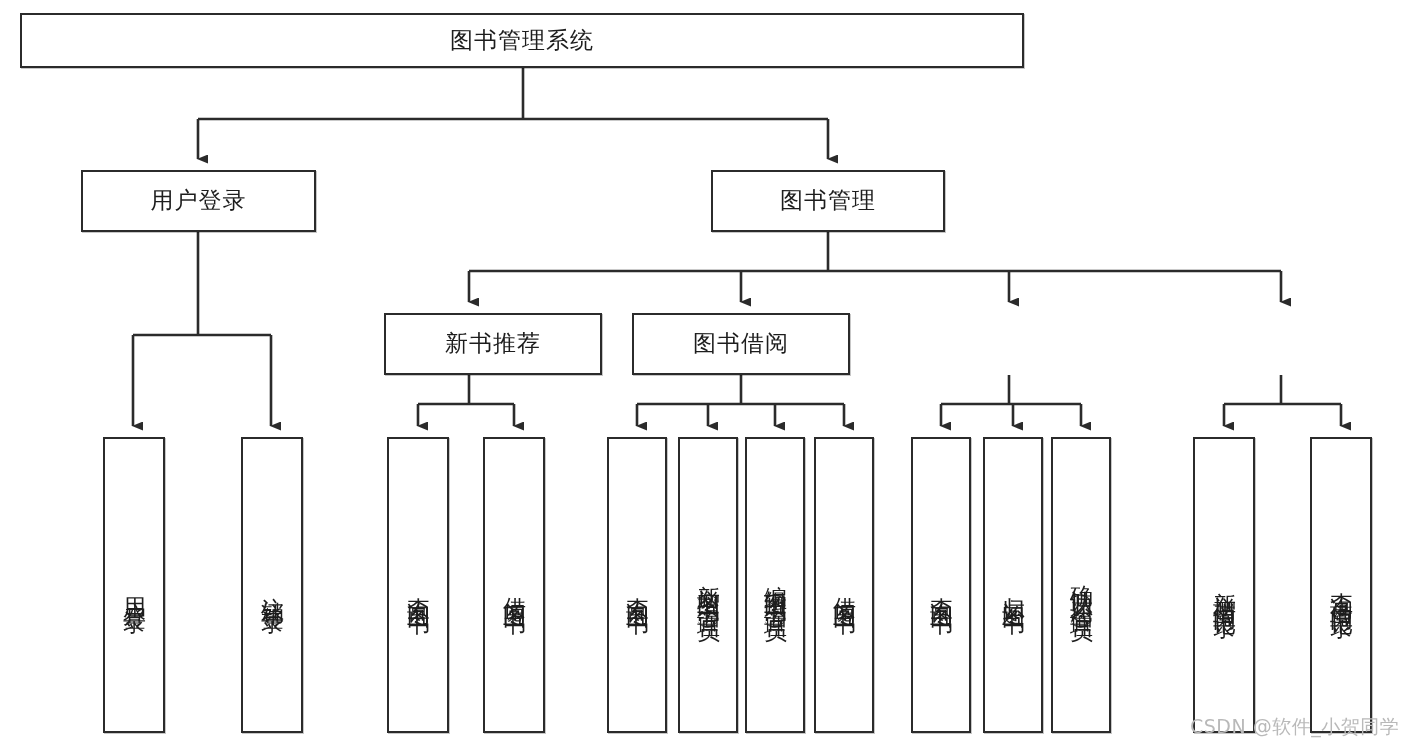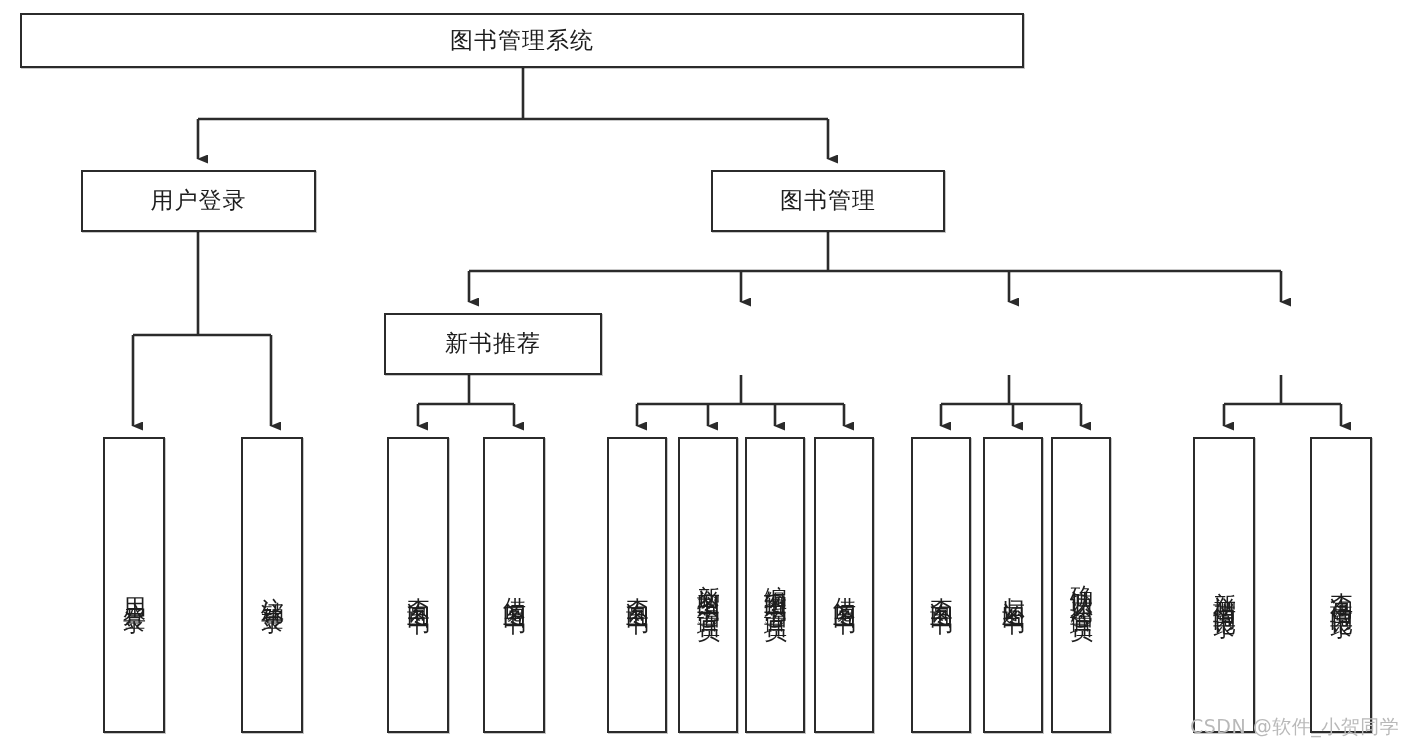--- a/index.html
+++ b/index.html
@@ -134,20 +134,23 @@
   <div class="node horizontal" style="left:81px; top:170px; width:235px; height:62px;">
     <span class="node-label">用户登录</span>
   </div>
   <div class="node horizontal" style="left:711px; top:170px; width:234px; height:62px;">
     <span class="node-label">图书管理</span>
   </div>
 
   <div class="node horizontal" style="left:360px; top:313px; width:218px; height:62px;margin-left:24px;">
     <span class="node-label">新书推荐</span>
   </div>
+  <div class="node horizontal" style="left:632px; top:313px; width:218px; height:62px;">
+    <span class="node-label">图书借阅</span>
+  </div>
 
   <div class="node vertical" style="left:103px; top:437px; width:62px; height:296px;">
     <span class="node-label">用户登录</span>
   </div>
   <div class="node vertical" style="left:241px; top:437px; width:62px; height:296px;">
     <span class="node-label">注销登录</span>
   </div>
   <div class="node vertical" style="left:387px; top:437px; width:62px; height:296px;">
     <span class="node-label">查询图书</span>
   </div>

